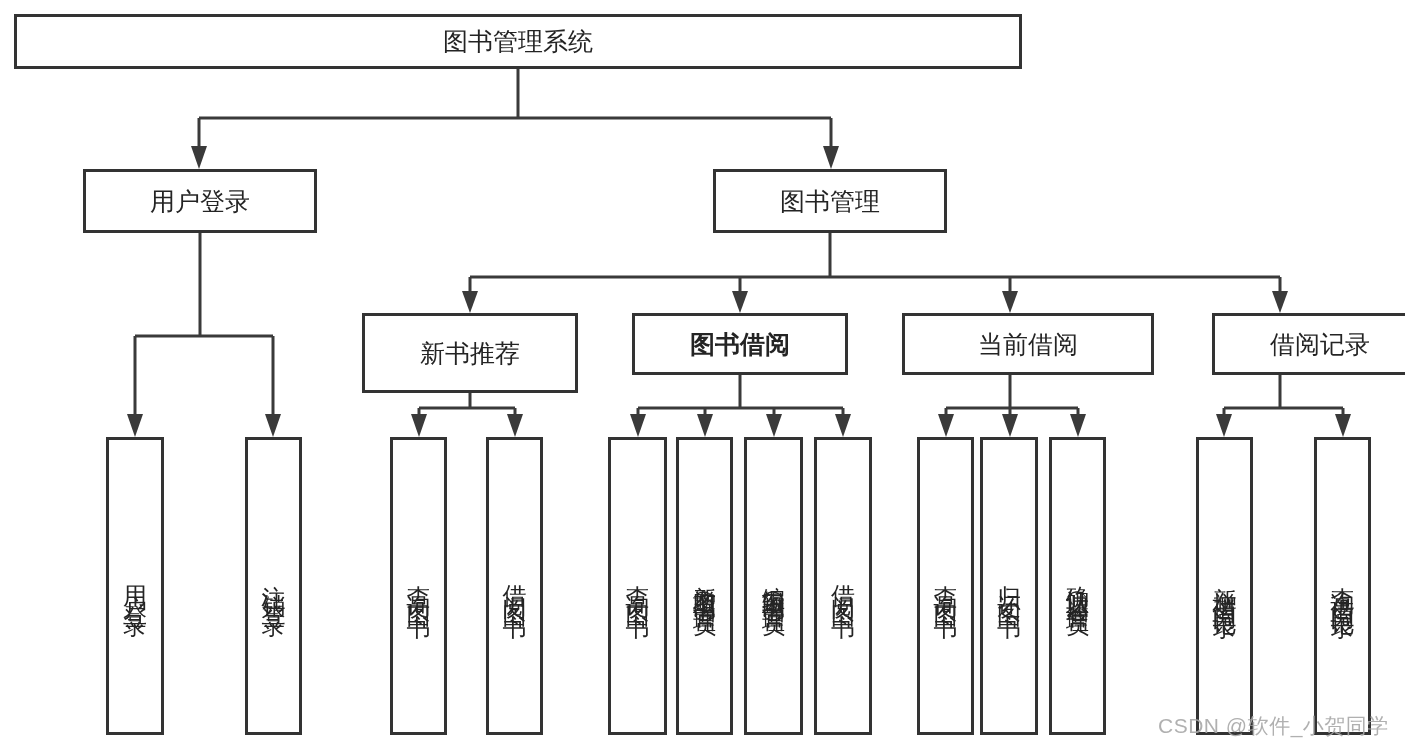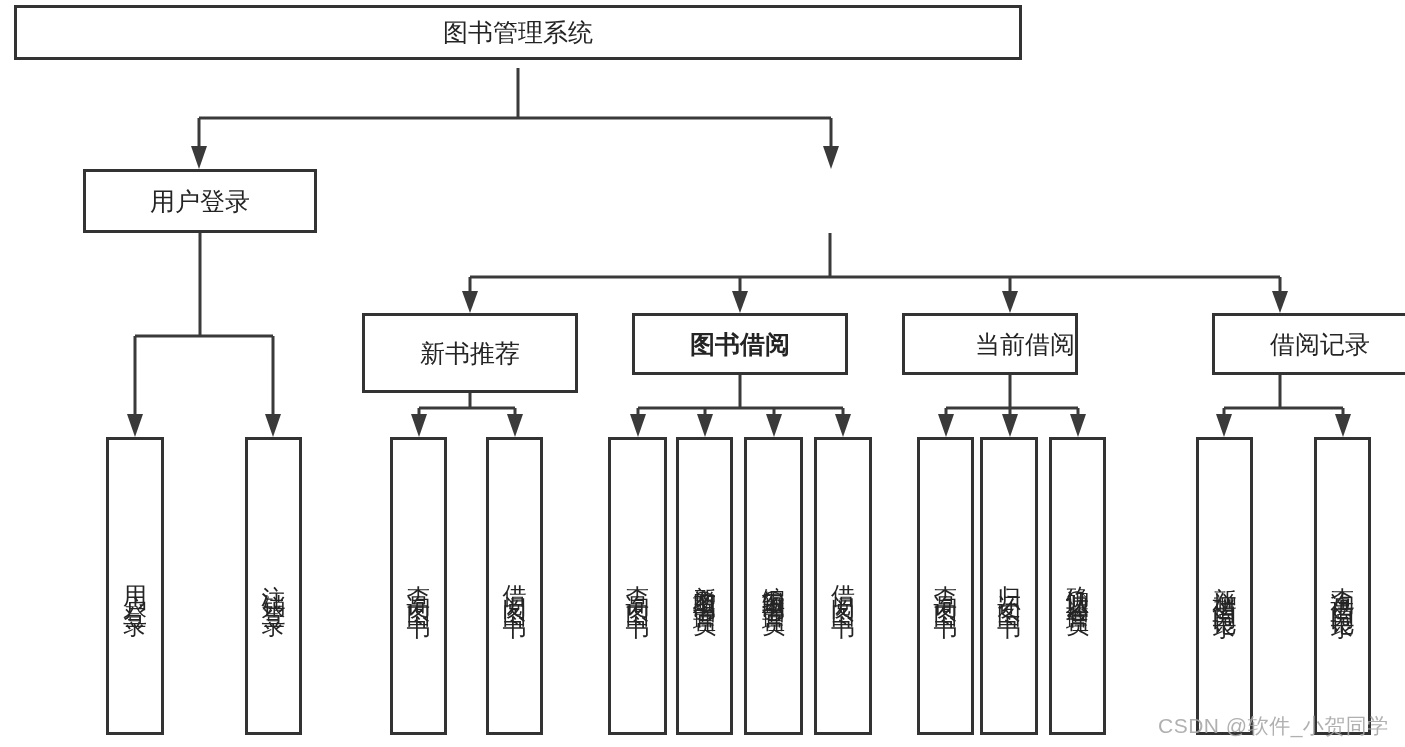--- a/index.html
+++ b/index.html
@@ -89,35 +89,38 @@
     <path d="M1010 375 V408 M946 408 H1078 M946 408 V417 M1010 408 V417 M1078 408 V417"></path>
     <polygon points="938,414 954,414 946,437"></polygon>
     <polygon points="1002,414 1018,414 1010,437"></polygon>
     <polygon points="1070,414 1086,414 1078,437"></polygon>
 
     <path d="M1280 375 V408 M1224 408 H1343 M1224 408 V417 M1343 408 V417"></path>
     <polygon points="1216,414 1232,414 1224,437"></polygon>
     <polygon points="1335,414 1351,414 1343,437"></polygon>
   </svg>
 
-  <div class="node" style="left:14px; top:5px; width:1008px; height:55px;">
+  <div class="node" style="left:14px; top:14px; width:1008px; height:55px;">
     <span>图书管理系统</span>
   </div>
 
   <div class="node" style="left:83px; top:169px; width:234px; height:64px;">
     <span>用户登录</span>
+  </div>
+  <div class="node" style="left:713px; top:169px; width:234px; height:64px;">
+    <span>图书管理</span>
   </div>
 
   <div class="node" style="left:362px; top:313px; width:216px; height:80px;">
     <span>新书推荐</span>
   </div>
   <div class="node" style="left:632px; top:313px; width:216px; height:62px;font-weight:bold;">
     <span>图书借阅</span>
   </div>
-  <div class="node" style="left:902px; top:313px; width:176px; height:62px;justify-content:flex-end;">
+  <div class="node" style="left:902px; top:313px; width:252px; height:62px;">
     <span>当前借阅</span>
   </div>
   <div class="node" style="left:1172px; top:313px; width:216px; height:62px;margin-left:40px;">
     <span>借阅记录</span>
   </div>
 
   <div class="node vnode" style="left:106px; width:58px;">
     <span class="vtext">用户登录</span>
   </div>
   <div class="node vnode" style="left:245px; width:57px;">

